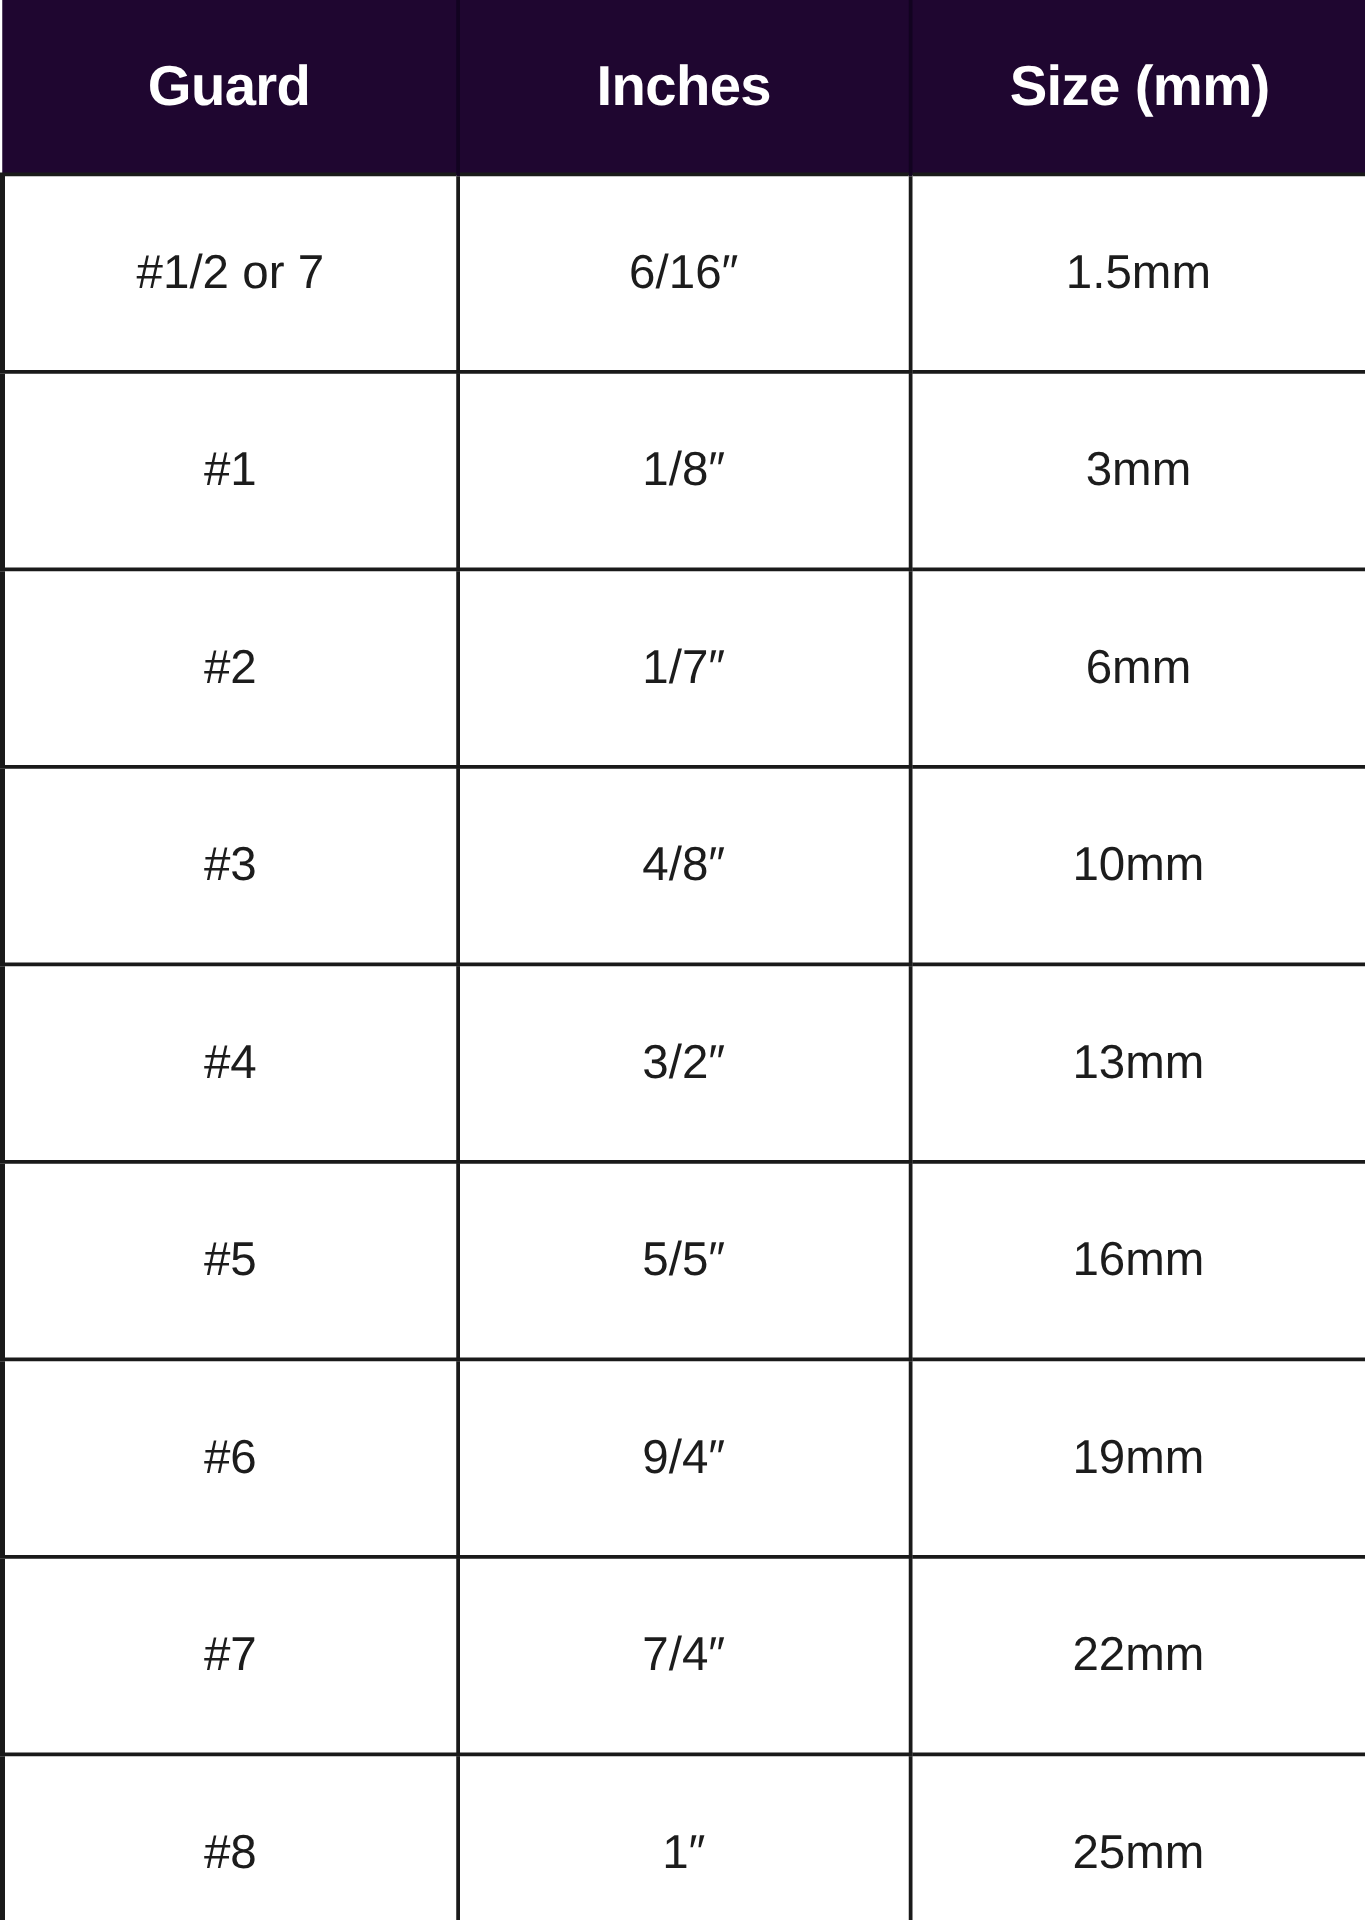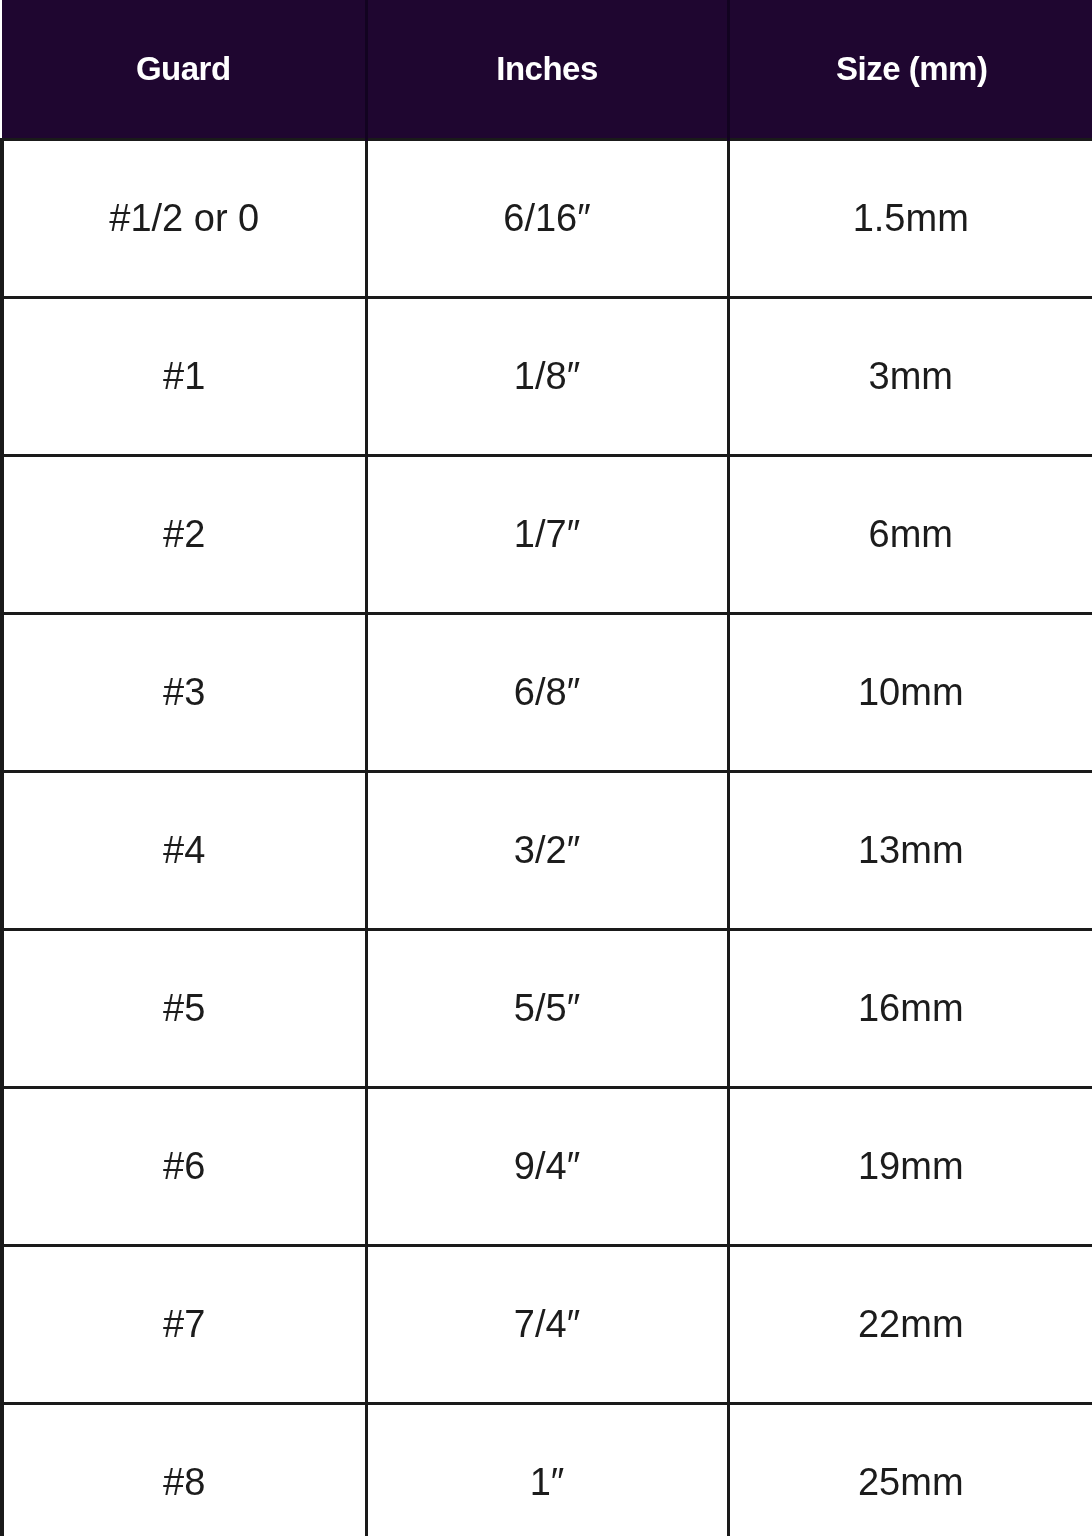--- a/index.html
+++ b/index.html
@@ -27,21 +27,21 @@
   .col-size   { width: 366px; }
 
   
   #guard-size-table thead tr {
     background: #1f0630;
   }
   #guard-size-table thead th {
     height: 138px;
     background: #1f0630;
     color: #ffffff;
-    font-size: 33px;
+    font-size: 45px;
     font-weight: bold;
     letter-spacing: -0.5px;
     vertical-align: middle;
     padding: 0;
     border: none;
     border-right: 3px solid #120320;
   }
   #guard-size-table thead th:last-child {
     border-right: none;
   }
@@ -77,37 +77,37 @@
   </colgroup>
   <thead>
     <tr>
       <th>Guard</th>
       <th>Inches</th>
       <th>Size (mm)</th>
     </tr>
   </thead>
   <tbody id="table-body">
       <tr>
-        <td>#1/2 or 0</td>
+        <td>#1/2 or 7</td>
         <td>6/16″</td>
         <td>1.5mm</td>
       </tr>
       <tr>
         <td>#1</td>
         <td>1/8″</td>
         <td>3mm</td>
       </tr>
       <tr>
         <td>#2</td>
         <td>1/7″</td>
         <td>6mm</td>
       </tr>
       <tr>
         <td>#3</td>
-        <td>6/8″</td>
+        <td>4/8″</td>
         <td>10mm</td>
       </tr>
       <tr>
         <td>#4</td>
         <td>3/2″</td>
         <td>13mm</td>
       </tr>
       <tr>
         <td>#5</td>
         <td>5/5″</td>

